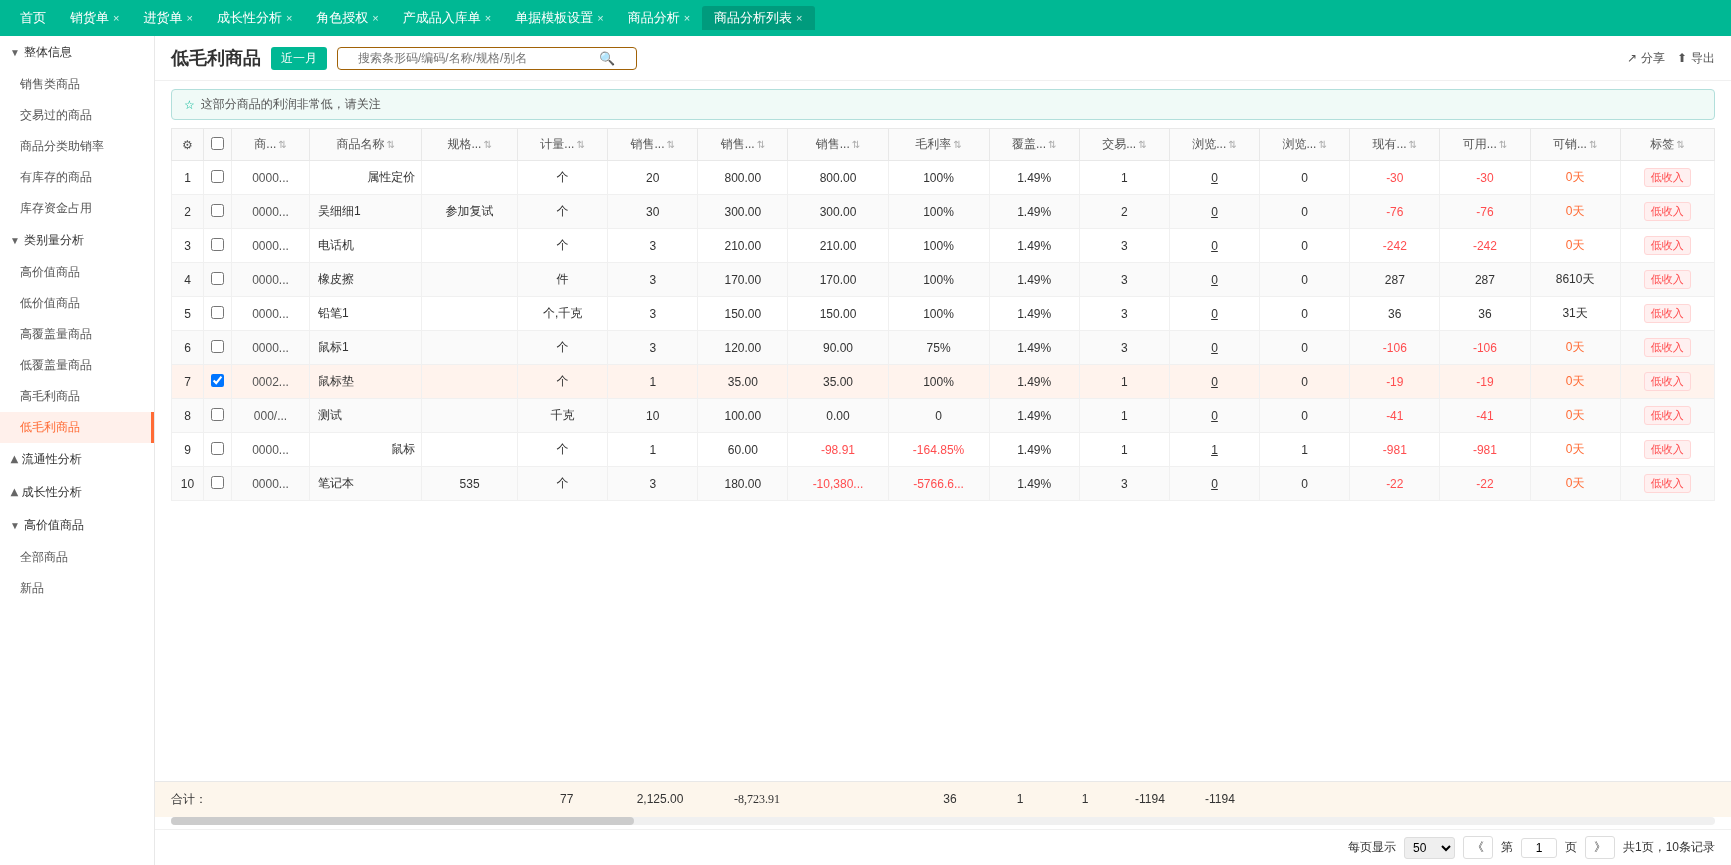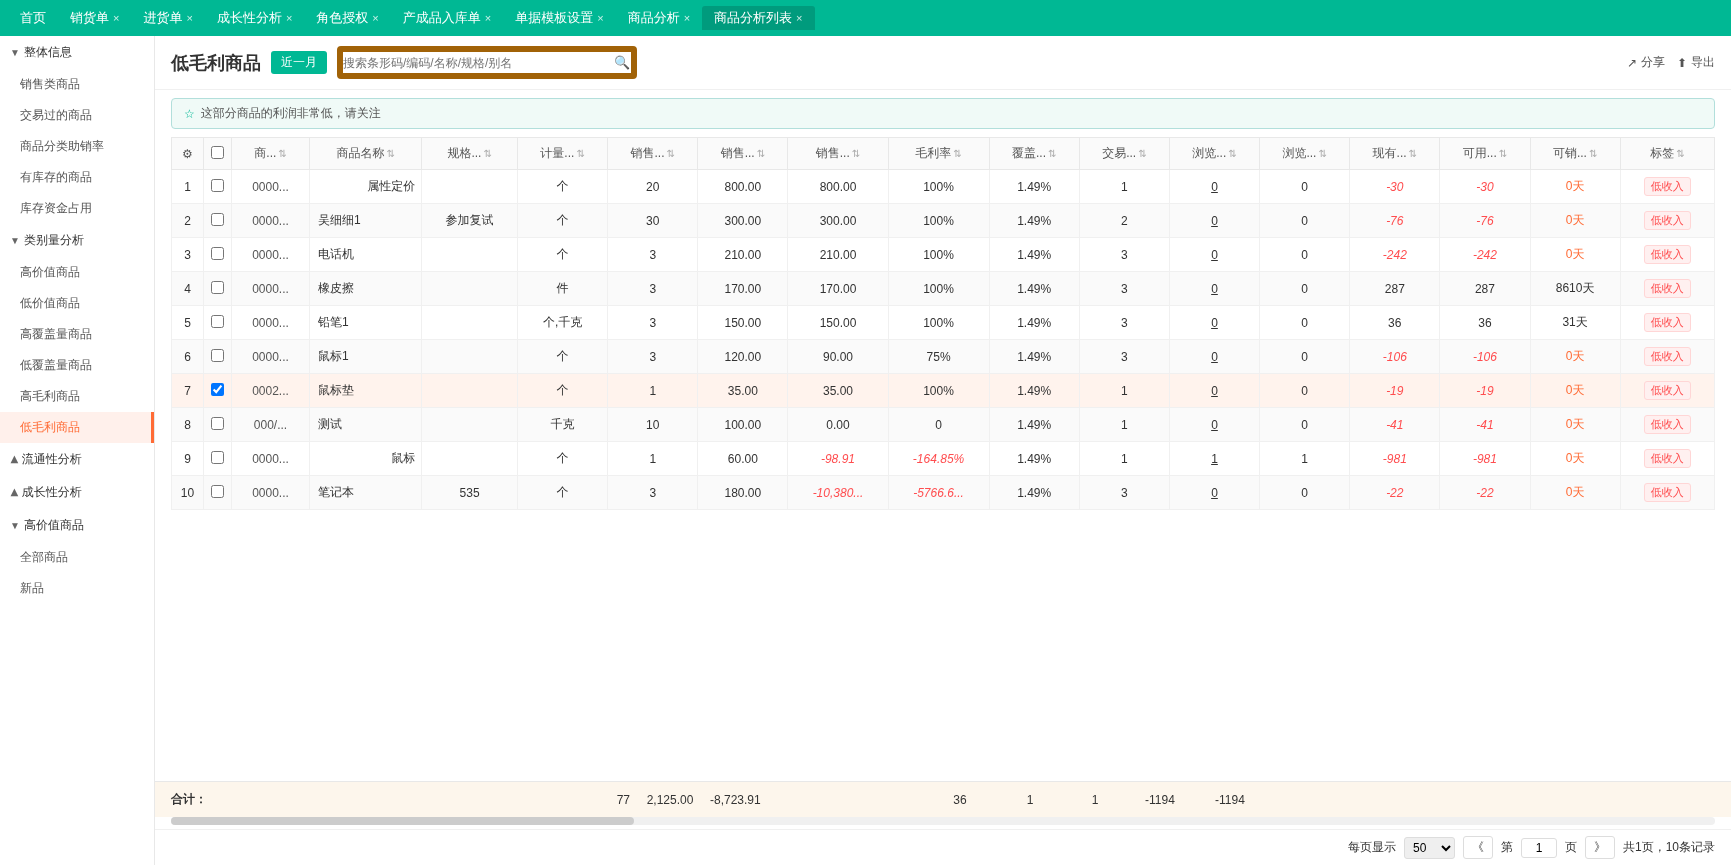--- a/index.html
+++ b/index.html
@@ -100,23 +100,23 @@
       color: #fff;
       border: none;
       padding: 3px 10px;
       border-radius: 3px;
       font-size: 12px;
       cursor: pointer;
     }
     .search-box {
       display: flex;
       align-items: center;
-      border: 6px solid #a16207;
+      border: 1px solid #a16207;
       border-radius: 4px;
-      padding: 3px 0;
+      padding: 3px 20px;
       flex: 1;
       max-width: 300px;
     }
     .search-box input {
       border: none;
       outline: none;
       font-size: 12px;
       color: #999;
       width: 100%;
     }
@@ -185,34 +185,34 @@
     tbody tr:nth-child(even) { background: #fafafa; }
     tbody tr.highlighted { background: #fff3ed; }
 
     .tag-badge {
       display: inline-block;
       padding: 1px 6px;
       border-radius: 3px;
       font-size: 11px;
     }
     .tag-low-income { background: #fff0f0; color: #ff4d4f; border: 1px solid #ffd6d6; }
-    .text-red { color: #ff4d4f; font-style: italic; }
+    .text-red { color: #ff4d4f; }
     .text-orange { color: #ff6b35; }
     .underline { text-decoration: underline; }
 
     
     .table-footer {
       background: #fdf6ec;
       border-top: 1px solid #e8e8e8;
       padding: 6px 16px;
       display: flex;
       align-items: center;
       min-height: 36px;
     }
-    .total-label { font-weight: 700; margin-right: 18px; }
+    .total-label { font-weight: 400; margin-right: 8px; }
 
     
     .pagination-bar {
       display: flex;
       align-items: center;
       justify-content: flex-end;
       padding: 6px 16px;
       border-top: 1px solid #f0f0f0;
       gap: 8px;
       background: #fff;
@@ -627,23 +627,23 @@
 
     <div class="table-footer">
       <span class="total-label">合计：</span>
       <div style="display:flex; gap: 0; flex:1; min-width:0;">
         <div style="width:32px;"></div>
         <div style="width:28px;"></div>
         <div style="width:60px;"></div>
         <div style="width:100px;"></div>
         <div style="width:60px;"></div>
         <div style="width:65px;"></div>
-        <div style="width:60px; text-align:right;">77</div>
+        <div style="width:60px; text-align:left;">77</div>
         <div style="width:80px; text-align:center;">2,125.00</div>
-        <div style="width:80px; text-align:left;">-8,723.91</div>
+        <div style="width:80px; text-align:right;font-family:Liberation Serif, serif;">-8,723.91</div>
         <div style="width:70px;"></div>
         <div style="width:65px;"></div>
         <div style="width:70px; text-align:center;">36</div>
         <div style="width:70px; text-align:center;">1</div>
         <div style="width:60px; text-align:center;">1</div>
         <div style="width:70px; text-align:center;">-1194</div>
         <div style="width:70px; text-align:center;">-1194</div>
       </div>
     </div>
 

